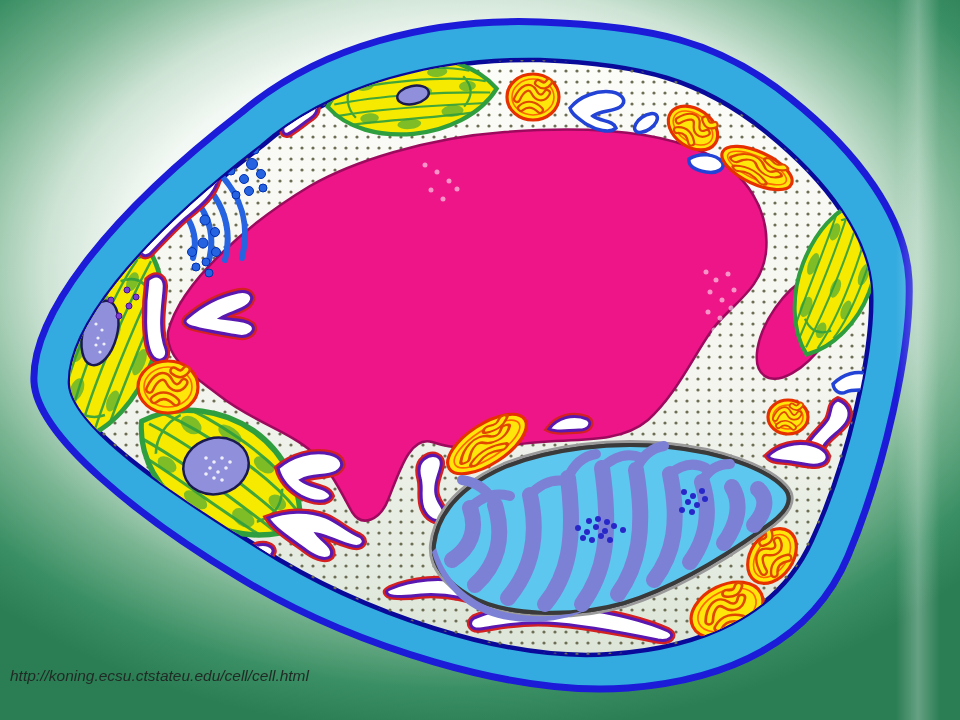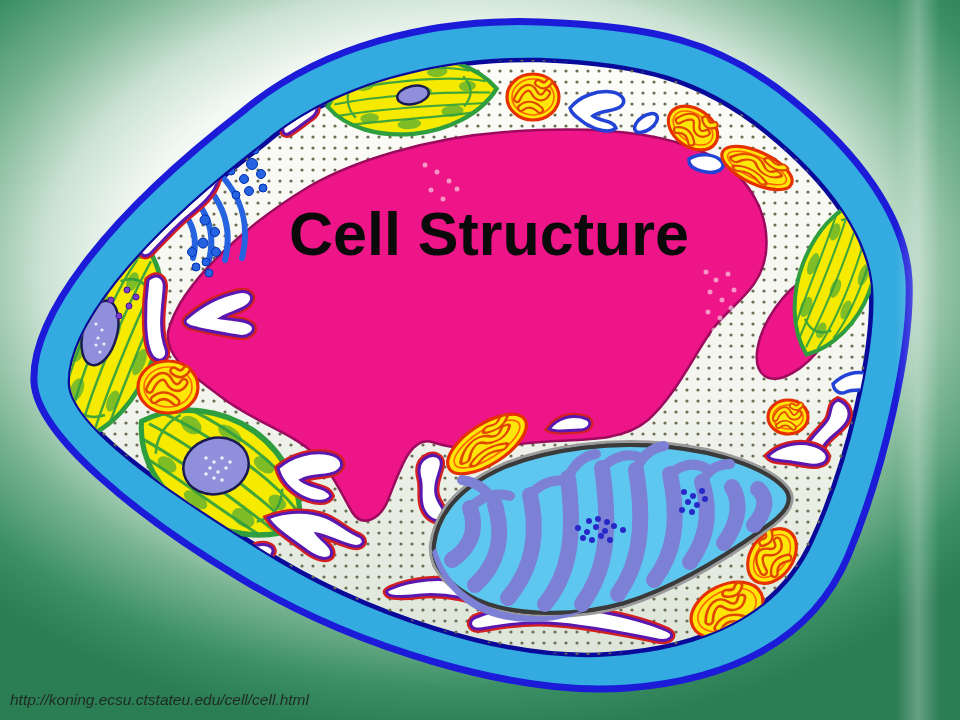--- a/index.html
+++ b/index.html
@@ -38,21 +38,21 @@
   .nuc-tex{fill:url(#nt);stroke:none;}
   .chrom{fill:none;stroke:var(--chromatinPurple,#7d81d6);stroke-width:16;stroke-linecap:round;}
   .chrom.thin{stroke-width:10;}
   .chrom-blob{fill:var(--chromatinPurple,#7d81d6);}
   .nucl{fill:var(--nucleolusNavy,#2828c8);}
 
   .title{position:absolute;left:169px;top:192px;width:640px;text-align:center;
     font-weight:bold;font-size:61px;line-height:85px;letter-spacing:0px;
     color:var(--titleColor,#0a0a0a);}
   .url{position:absolute;left:10px;top:667px;font-style:italic;font-size:15.5px;
-    color:var(--urlColor,#1f2a24);margin-top:24px;}
+    color:var(--urlColor,#1f2a24);}
 </style>
 </head>
 <body>
 
 <div class="slide">
 
 <svg class="cell" width="960" height="720" viewBox="0 0 960 720">
   <defs>
     <pattern id="stip" width="11" height="11" patternUnits="userSpaceOnUse">
       <circle cx="5" cy="5" r="1.6" fill="#6d6d54"></circle>
@@ -400,18 +400,17 @@
         <circle class="nucl" cx="697" cy="505" r="3"></circle>
             <circle class="nucl" cx="705" cy="499" r="3"></circle>
         <circle class="nucl" cx="682" cy="510" r="3"></circle>
             <circle class="nucl" cx="692" cy="512" r="3"></circle>
       </g>
     </g>
   </g>
 </svg>
 
 <div class="title">
-  <div>Cell Structure</div>
 </div>
 
 <div class="url">http://koning.ecsu.ctstateu.edu/cell/cell.html</div>
 
 </div>
 
 </body></html>

